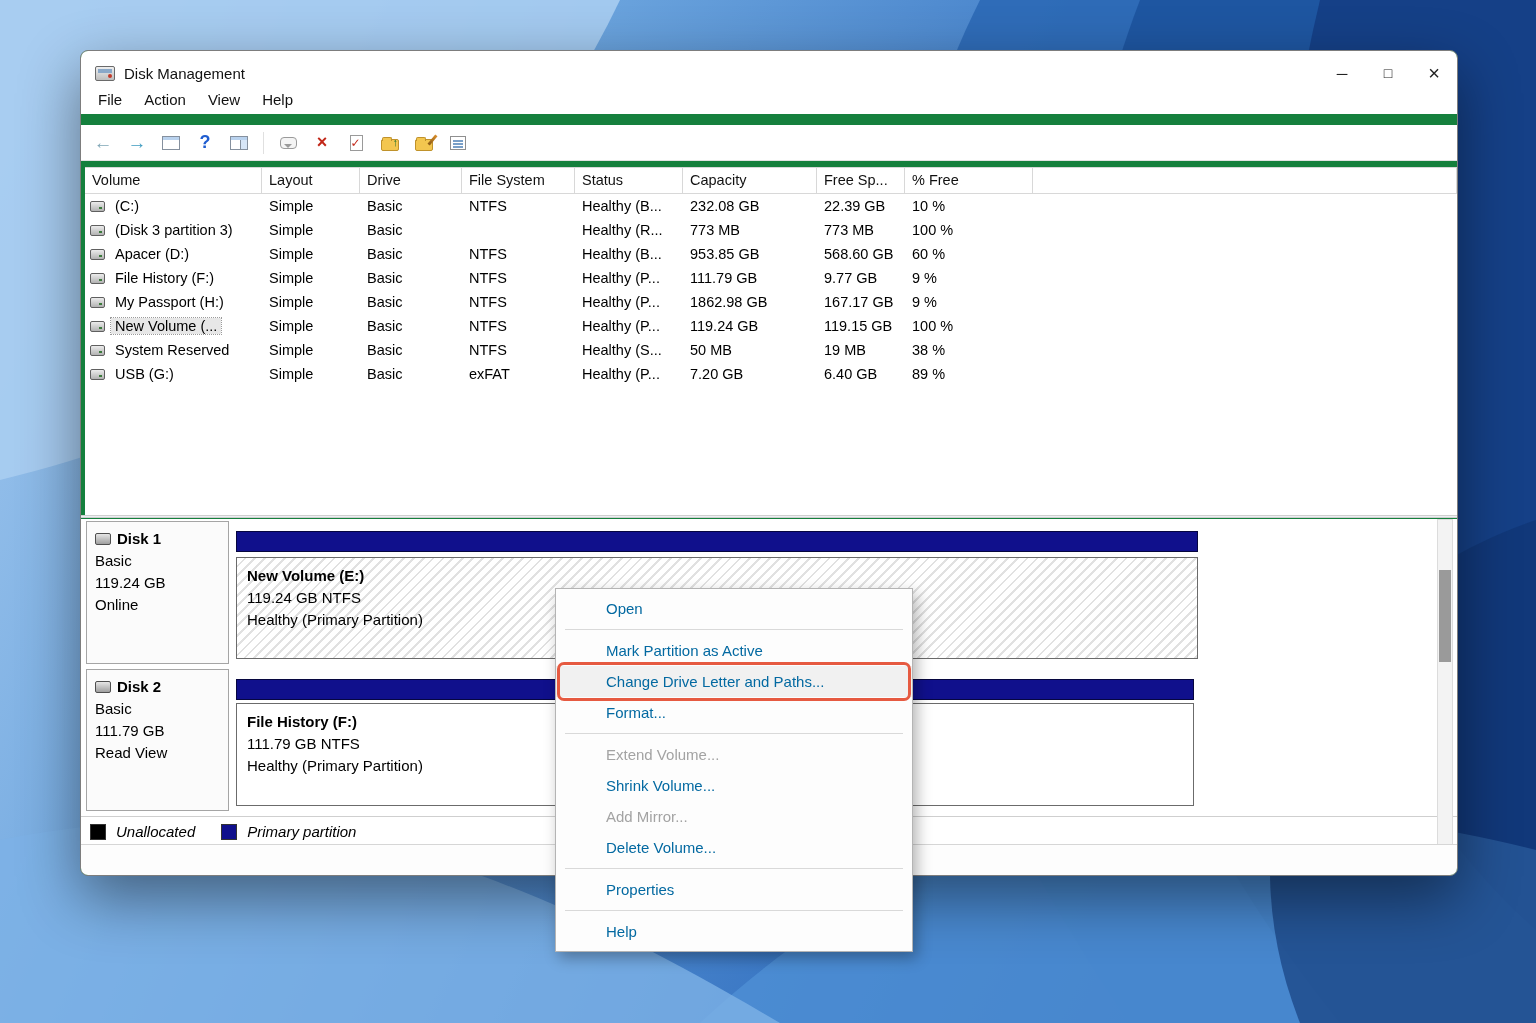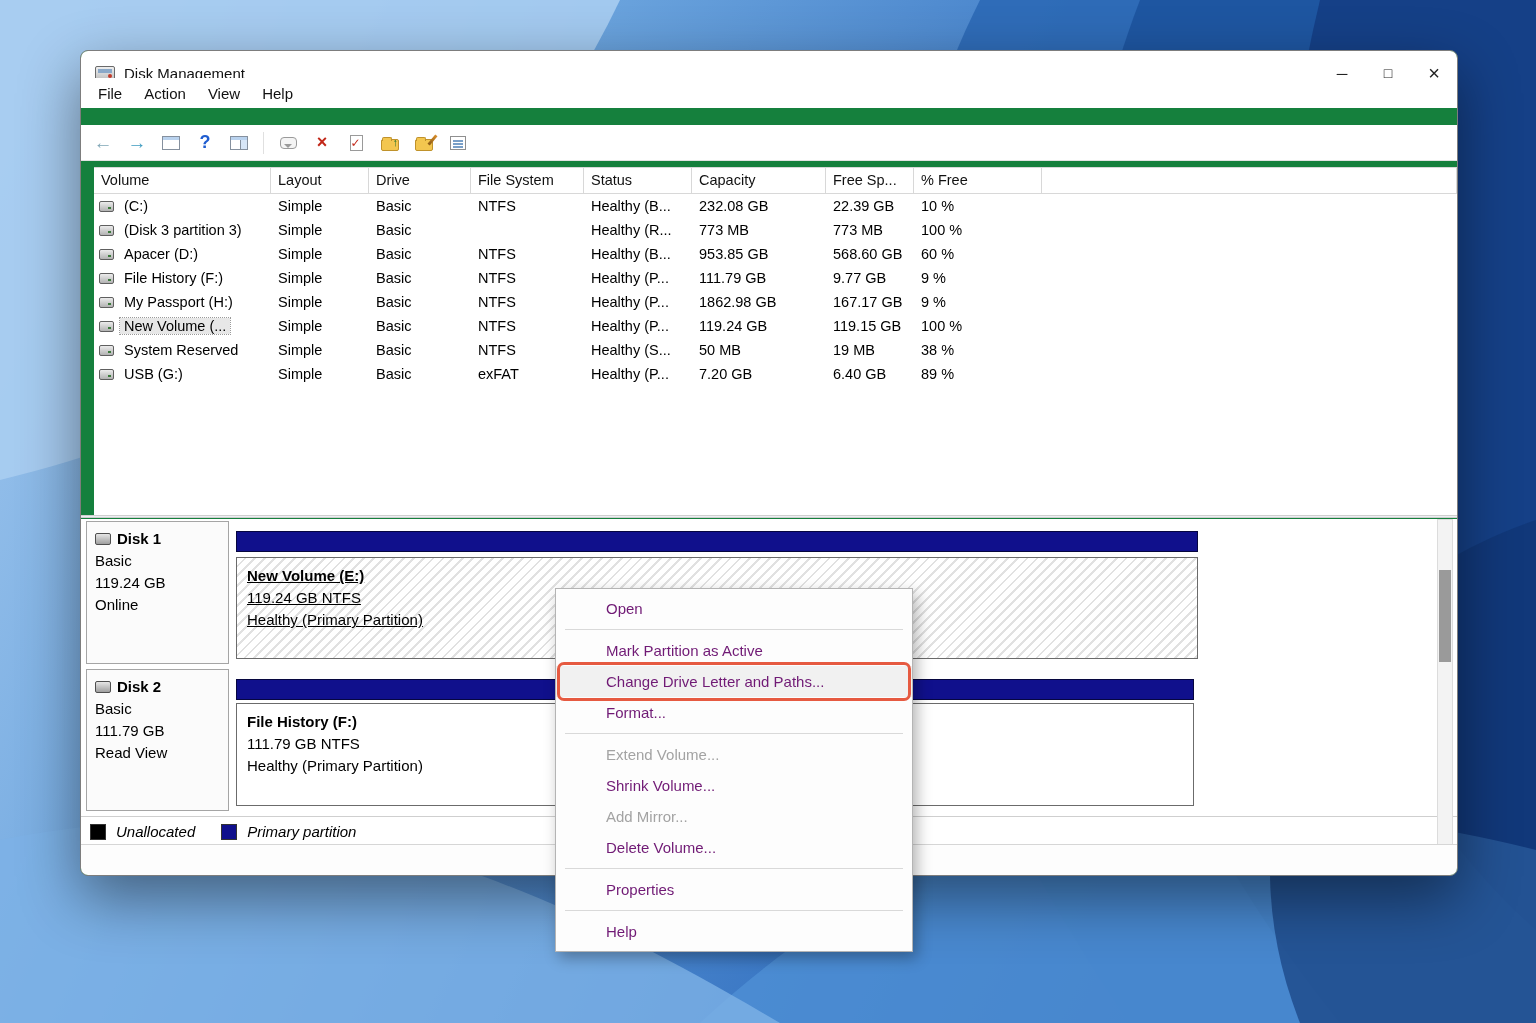--- a/index.html
+++ b/index.html
@@ -16,21 +16,21 @@
 
   .titlebar { position:absolute; top:0; left:0; right:0; height:44px; display:flex; align-items:center; background:#ffffff; }
   .app-icon { width:20px; height:15px; margin-left:14px; position:relative; background:linear-gradient(#efefef,#bdbdbd); border:1px solid #6a6a6a; border-radius:2px; }
   .app-icon::before { content:""; position:absolute; left:2px; top:2px; right:2px; height:4px; background:#8aa8c8; }
   .app-icon::after { content:""; position:absolute; right:2px; bottom:2px; width:4px; height:4px; background:#c23a2a; border-radius:50%; }
   .title-text { margin-left:9px; font-size:15px; color:#111; }
   .caption-controls { margin-left:auto; display:flex; height:100%; }
   .cap-btn { width:46px; height:100%; display:flex; align-items:center; justify-content:center; font-size:15px; color:#222; cursor:default; }
   .cap-btn.max { font-size:14px; }
 
-  .menubar { position:absolute; top:27px; left:0; right:0; height:30px; display:flex; align-items:center; padding-left:6px; background:#fff; }
+  .menubar { position:absolute; top:33px; left:0; right:0; height:30px; display:flex; align-items:center; padding-left:6px; background:#fff; }
   .menu-item { padding:5px 11px; font-size:15px; color:#111; }
 
   .toolbar { position:absolute; top:74px; left:0; right:0; height:36px; display:flex; align-items:center; gap:6px; padding-left:8px; background:#fff; border-bottom:1px solid #e2e2e2; }
   .tbtn { width:28px; height:28px; display:flex; align-items:center; justify-content:center; }
   .g { font-weight:bold; }
   .g.back { color:#7fa6b6; font-size:19px; }
   .g.fwd  { color:#3f9cc0; font-size:19px; }
   .g.help { color:#1f5dd0; font-size:18px; }
   .g.delx { color:#c22718; font-size:18px; }
   .g.chk  { color:#c22718; font-size:12px; position:absolute; right:1px; bottom:0; }
@@ -42,56 +42,56 @@
   .bubble-ico::after { content:""; position:absolute; left:3px; bottom:-4px; border:4px solid transparent; border-top-color:#9a9a9a; }
   .doc-ico { width:13px; height:16px; background:#fff; border:1px solid #9a9a9a; position:relative; }
   .folder { width:18px; height:12px; background:#f3c64f; border:1px solid #c0922b; border-radius:2px; position:relative; margin-top:4px; }
   .folder::before { content:""; position:absolute; left:0; top:-3px; width:8px; height:3px; background:#f3c64f; border:1px solid #c0922b; border-bottom:none; border-radius:2px 2px 0 0; }
   .pencil { position:absolute; right:-2px; top:-6px; width:3px; height:12px; background:linear-gradient(#d98e2b,#8a5a14); transform:rotate(40deg); }
   .list-ico { width:16px; height:14px; background:#fff; border:1px solid #8f8f8f; padding:2px; }
   .list-ico i { display:block; height:2px; margin:1px 0; background:#7aa0c8; }
   .tsep { width:1px; height:22px; background:#e0e0e0; margin:0 4px; }
 
   
-  .list-pane { position:absolute; top:116px; left:13px; right:0; height:348px; background:#fff; }
+  .list-pane { position:absolute; top:116px; left:4px; right:0; height:348px; background:#fff; }
   .grid { display:grid; grid-template-columns:177px 98px 102px 113px 108px 134px 88px 128px 1fr; }
   .thead .hcell { border-top:1px solid #d8d8d8; border-bottom:1px solid #d8d8d8; border-right:1px solid #d8d8d8; padding:4px 7px; font-size:14.5px; color:#111; height:27px; white-space:nowrap; overflow:hidden; }
   .trow { height:24px; }
   .tcell { padding:3px 7px; font-size:14.5px; color:#000; white-space:nowrap; overflow:hidden; display:flex; align-items:center; }
   .c-vol { gap:6px; padding-left:5px; }
   .drive-ico { flex:0 0 auto; width:15px; height:11px; background:linear-gradient(#ececec,#b2b2b2); border:1px solid #5f5f5f; border-radius:2px; position:relative; }
   .drive-ico::after { content:""; position:absolute; right:2px; bottom:2px; width:3px; height:2px; background:#3c7a3c; }
   .namebox { padding:0 4px; }
   .namebox.sel { background:#e7e7e7; outline:1px dotted #9b9b9b; }
 
   .splitter { position:absolute; top:464px; left:0; right:0; height:3px; background:#eceff2; border-top:1px solid #cfcfcf; border-bottom:1px solid #cfcfcf; }
 
   
   .graph-pane { position:absolute; top:468px; left:0; right:0; height:327px; background:#fff; }
   .disk-info { position:absolute; left:5px; width:143px; border:1px solid #a5a5a5; background:#fbfbfb; padding:6px 8px; font-size:15px; line-height:22px; color:#000; }
   .disk-info .dname { font-weight:bold; display:flex; align-items:center; gap:6px; }
   .disk-ico { width:16px; height:12px; background:linear-gradient(#e6e6e6,#9f9f9f); border:1px solid #4f4f4f; border-radius:2px; }
   .part-bar { position:absolute; height:21px; border:1px solid #06063f; }
   .part-box { position:absolute; border:1px solid #6b6b6b; padding:7px 10px; font-size:15px; line-height:22px; color:#000; background:#fff; }
-  .part-box.hatch { background:repeating-linear-gradient(135deg,#ffffff 0px,#ffffff 5px,#e1e1e1 5px,#e1e1e1 7px);text-decoration:underline; }
+  .part-box.hatch { background:repeating-linear-gradient(135deg,#ffffff 0px,#ffffff 5px,#e1e1e1 5px,#e1e1e1 7px); }
   .part-box .ptitle { font-weight:bold; }
 
   .legend { position:absolute; left:0; right:0; top:297px; height:30px; border-top:1px solid #cfcfcf; display:flex; align-items:center; gap:10px; padding-left:9px; background:#fff; }
   .lg-swatch { width:16px; height:16px; border:1px solid #333; }
   .lg-label { font-size:15px; color:#000; margin-right:16px;font-style:italic; }
 
   .vscroll { position:absolute; right:4px; top:468px; width:16px; height:327px; background:#f3f3f3; border:1px solid #dcdcdc; }
   .vthumb { position:absolute; left:1px; right:1px; top:50px; height:92px; background:#9a9a9a; }
 
   .statusbar { position:absolute; left:0; right:0; bottom:0; height:31px; border-top:1px solid #d6d6d6; background:#fdfdfd; }
 
   
   .ctx-menu { position:absolute; left:555px; top:588px; width:358px; background:#fdfdfd; border:1px solid #b4b4b4;
               box-shadow:4px 6px 14px rgba(0,0,0,.3); padding:4px 0; z-index:50; }
-  .citem { height:31px; line-height:31px; padding-left:50px; font-size:15px; color:#701a75; white-space:nowrap; }
+  .citem { height:31px; line-height:31px; padding-left:50px; font-size:15px; color:#0369a1; white-space:nowrap; }
   .citem.disabled { color:#a3a3a3; }
   .citem.highlighted { background:#f1f1f1; position:relative; }
   .citem.highlighted::after { content:""; position:absolute; left:1px; right:1px; top:-4px; bottom:-4px;
                               border:3px solid #e65a41; border-radius:7px; pointer-events:none; }
   .csep { height:1px; background:#d9d9d9; margin:5px 9px; }
 </style>
 </head>
 <body>
 
 <div class="desktop">

